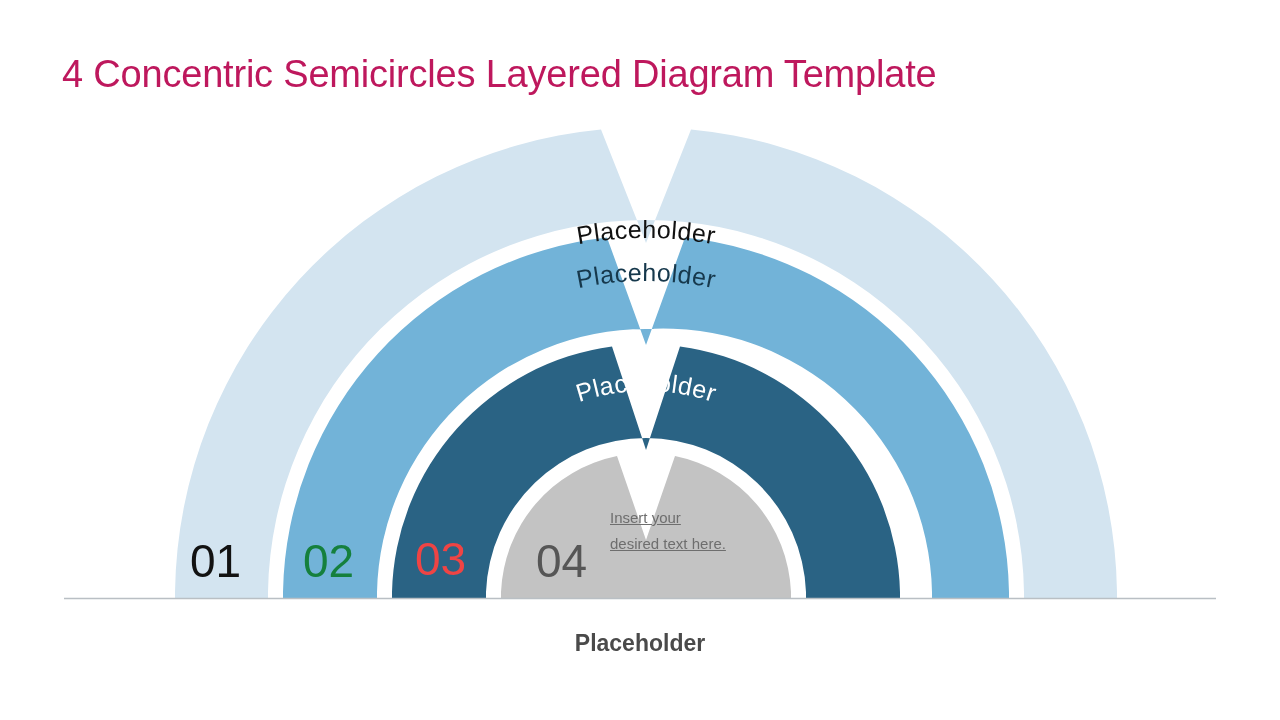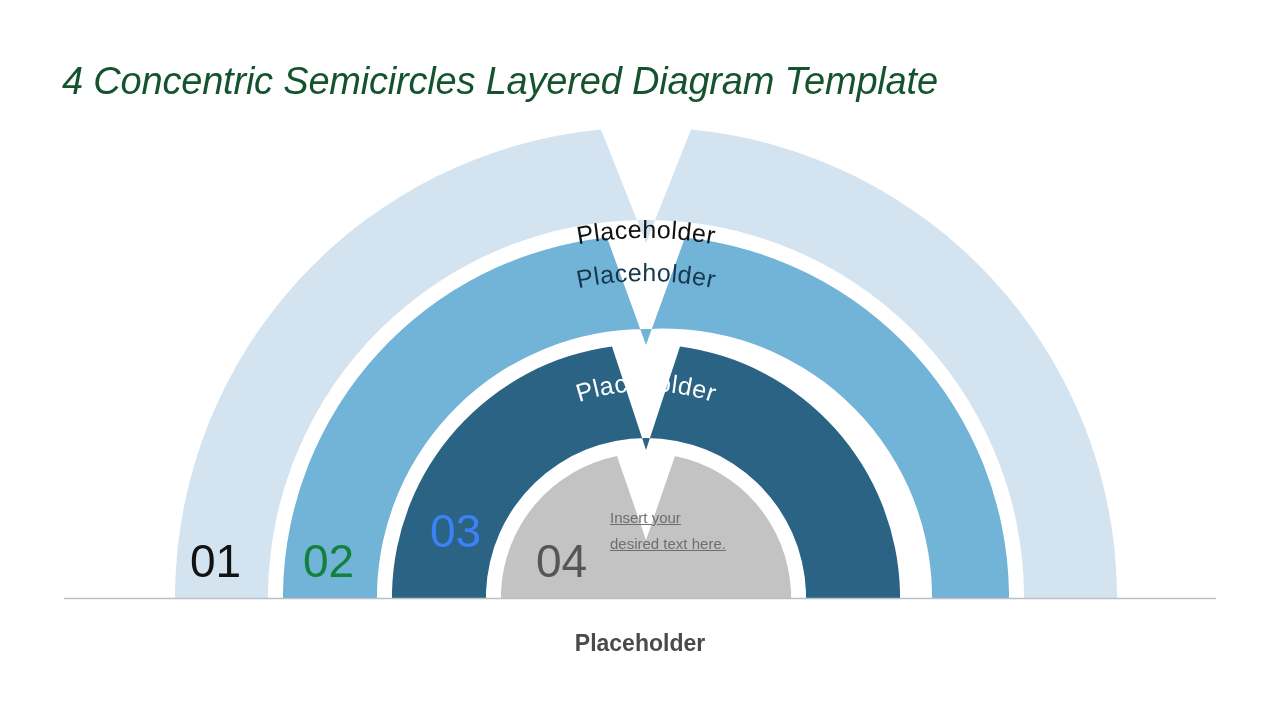--- a/index.html
+++ b/index.html
@@ -18,28 +18,27 @@
   #slide {
     position: absolute;
     inset: 0;
     width: 1280px;
     height: 720px;
   }
 
   #slide-title {
     position: absolute;
     left: 62px;
-    top: 60px;
+    top: 53px;
     font-size: 38px;
     font-weight: 400;
-    color: #14532d;
+    color: #be185d;
     letter-spacing: -0.2px;
     white-space: nowrap;
     font-family: "Liberation Sans", sans-serif;
-    font-style: italic;
   }
 
   #diagram-area {
     position: absolute;
     left: 0;
     top: 0;
     width: 1280px;
     height: 720px;
   }
 
@@ -62,21 +61,21 @@
     position: absolute;
     font-family: "Liberation Sans", sans-serif;
     font-size: 46px;
     font-weight: normal;
     line-height: 1;
     white-space: nowrap;
   }
 
   #step-number-1 { left: 190px; top: 538px; color: #121212; }
   #step-number-2 { left: 303px; top: 538px; color: #15803d; }
-  #step-number-3 { left: 415px; top: 508px; color: #3b82f6; margin-left: 15px; }
+  #step-number-3 { left: 415px; top: 536px; color: #ef4444; }
   #step-number-4 { left: 536px; top: 538px; color: #565656; text-align: center; }
 
   #inner-body-text {
     position: absolute;
     left: 610px;
     top: 505px;
     width: 124px;
     font-family: "Liberation Sans", sans-serif;
     font-size: 15px;
     line-height: 1.75;

